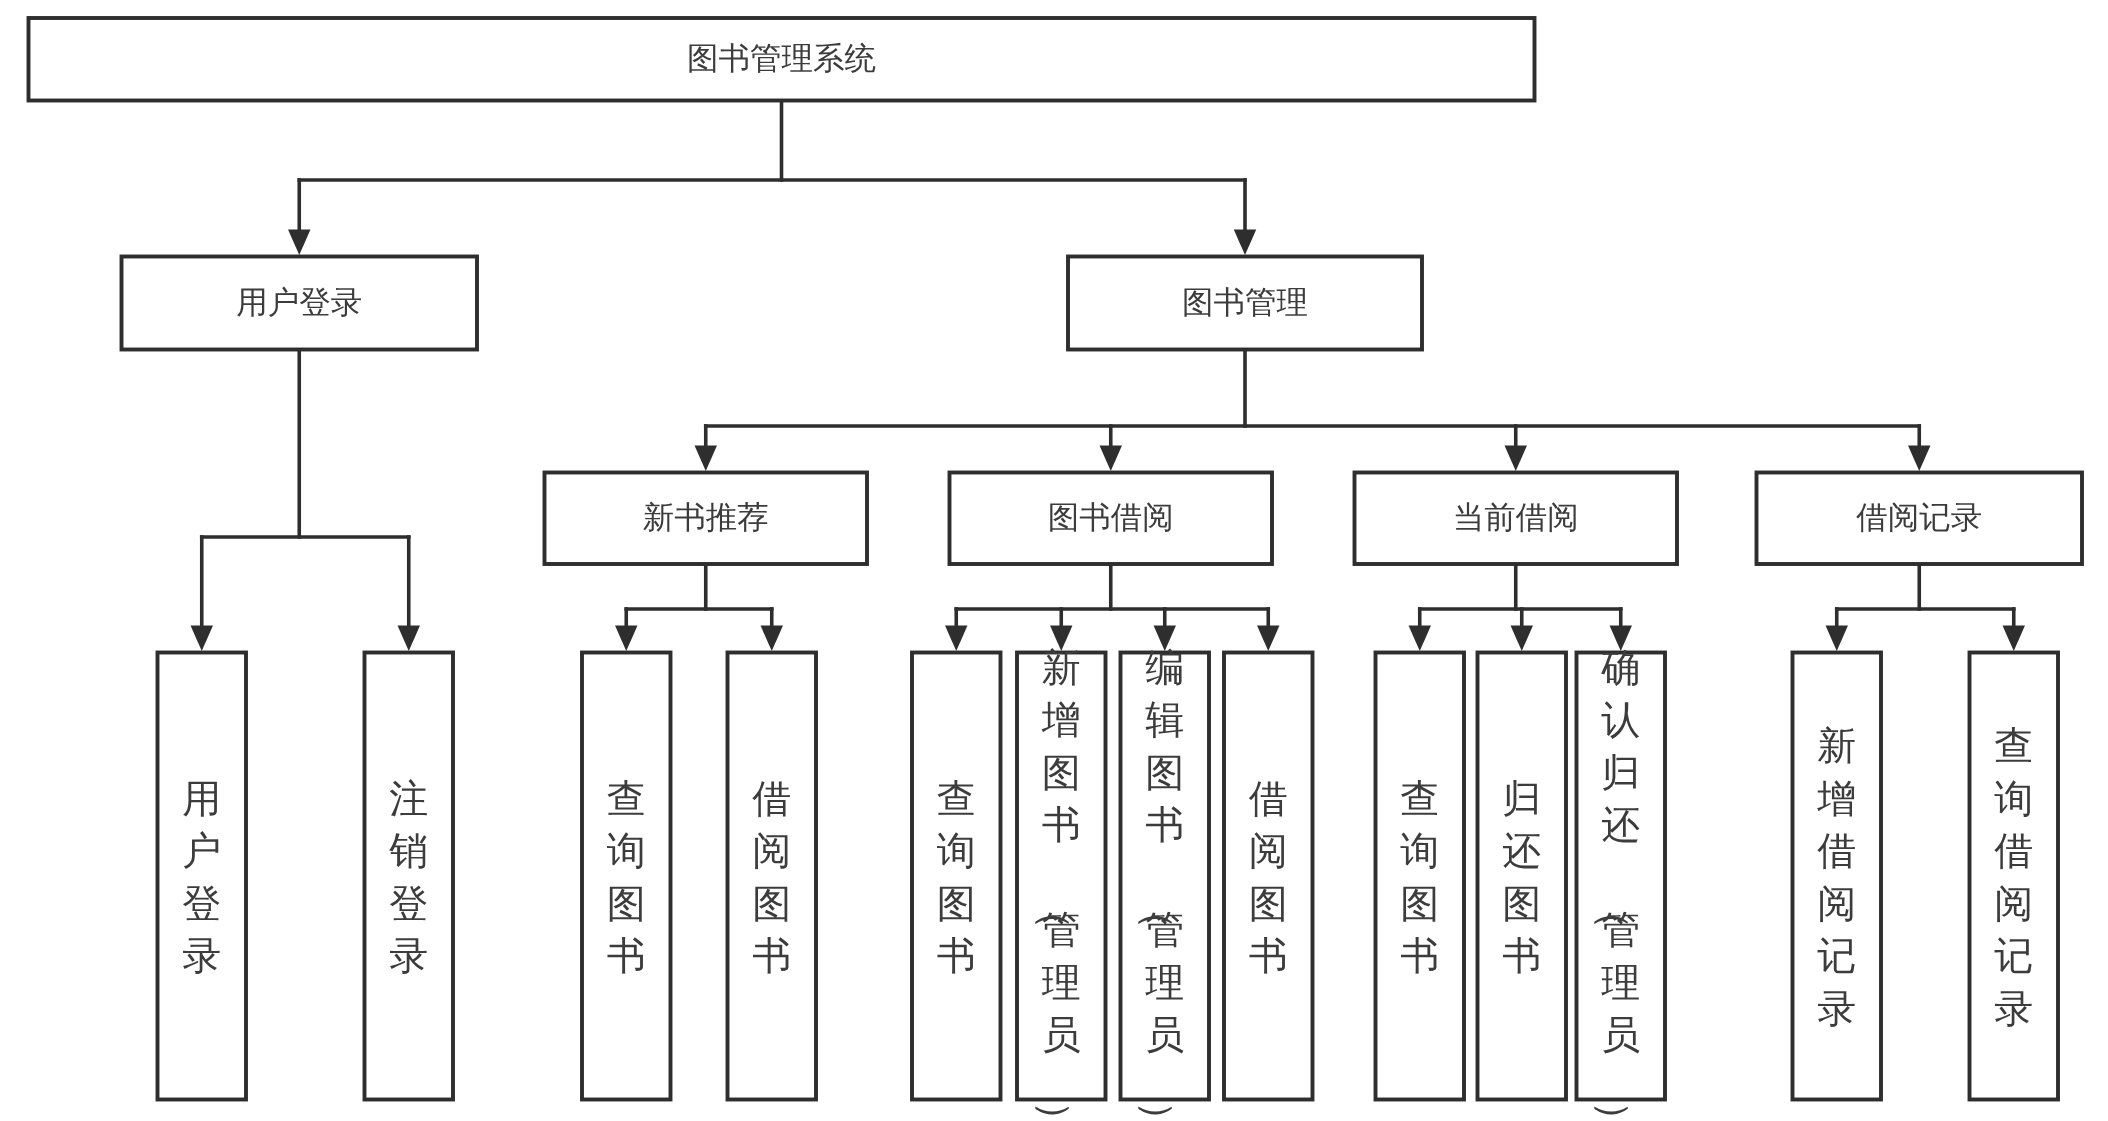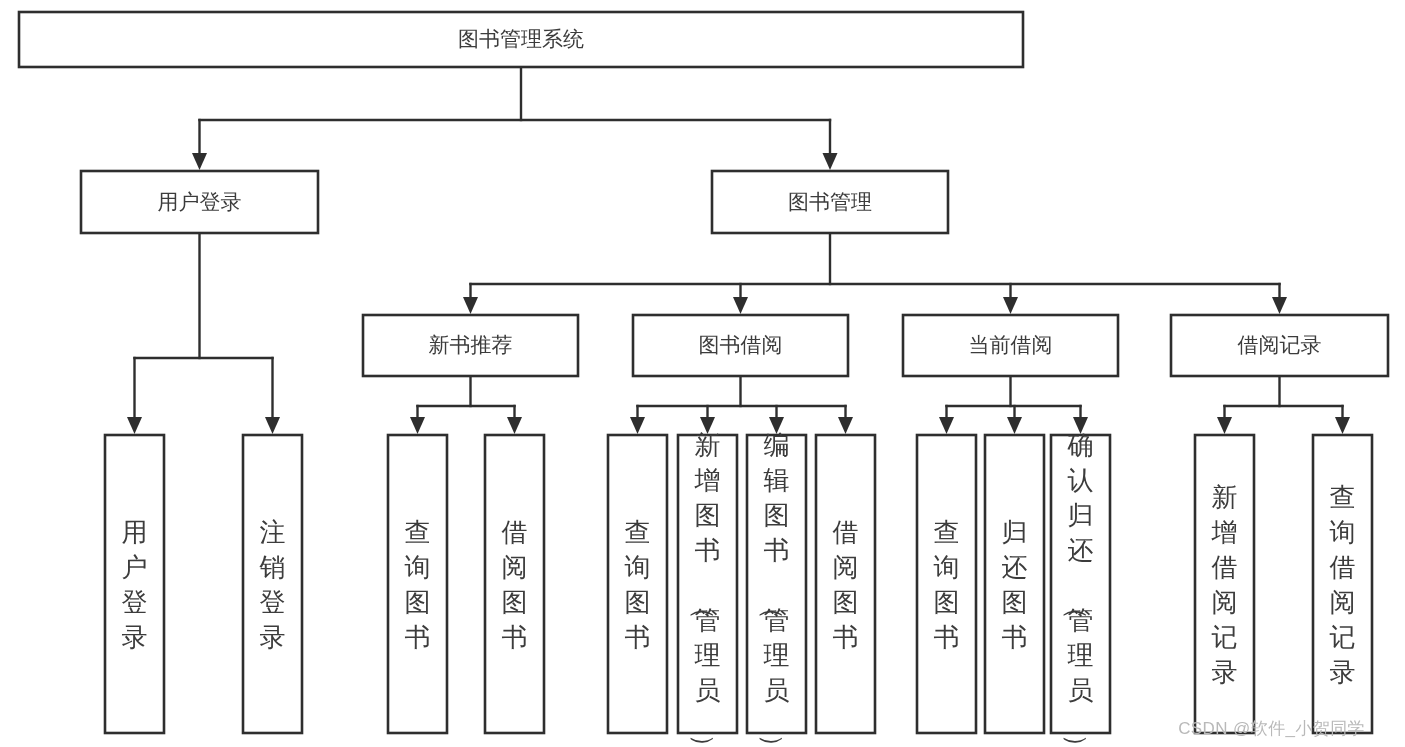--- a/index.html
+++ b/index.html
@@ -216,14 +216,13 @@
         <g>
           <rect x="1195" y="435" width="59" height="298" class="node-box"></rect>
           <text x="1224.5" y="506.3" class="node-label-vert"><tspan x="1224.5" dy="0">新</tspan><tspan x="1224.5" dy="35">增</tspan><tspan x="1224.5" dy="35">借</tspan><tspan x="1224.5" dy="35">阅</tspan><tspan x="1224.5" dy="35">记</tspan><tspan x="1224.5" dy="35">录</tspan></text>
         </g>
         <g>
           <rect x="1313" y="435" width="59" height="298" class="node-box"></rect>
           <text x="1342.5" y="506.3" class="node-label-vert"><tspan x="1342.5" dy="0">查</tspan><tspan x="1342.5" dy="35">询</tspan><tspan x="1342.5" dy="35">借</tspan><tspan x="1342.5" dy="35">阅</tspan><tspan x="1342.5" dy="35">记</tspan><tspan x="1342.5" dy="35">录</tspan></text>
         </g>
       </g>
   </svg>
-  <div class="watermark">CSDN @软件_小贺同学</div>
 </div>
 
 </body></html>

